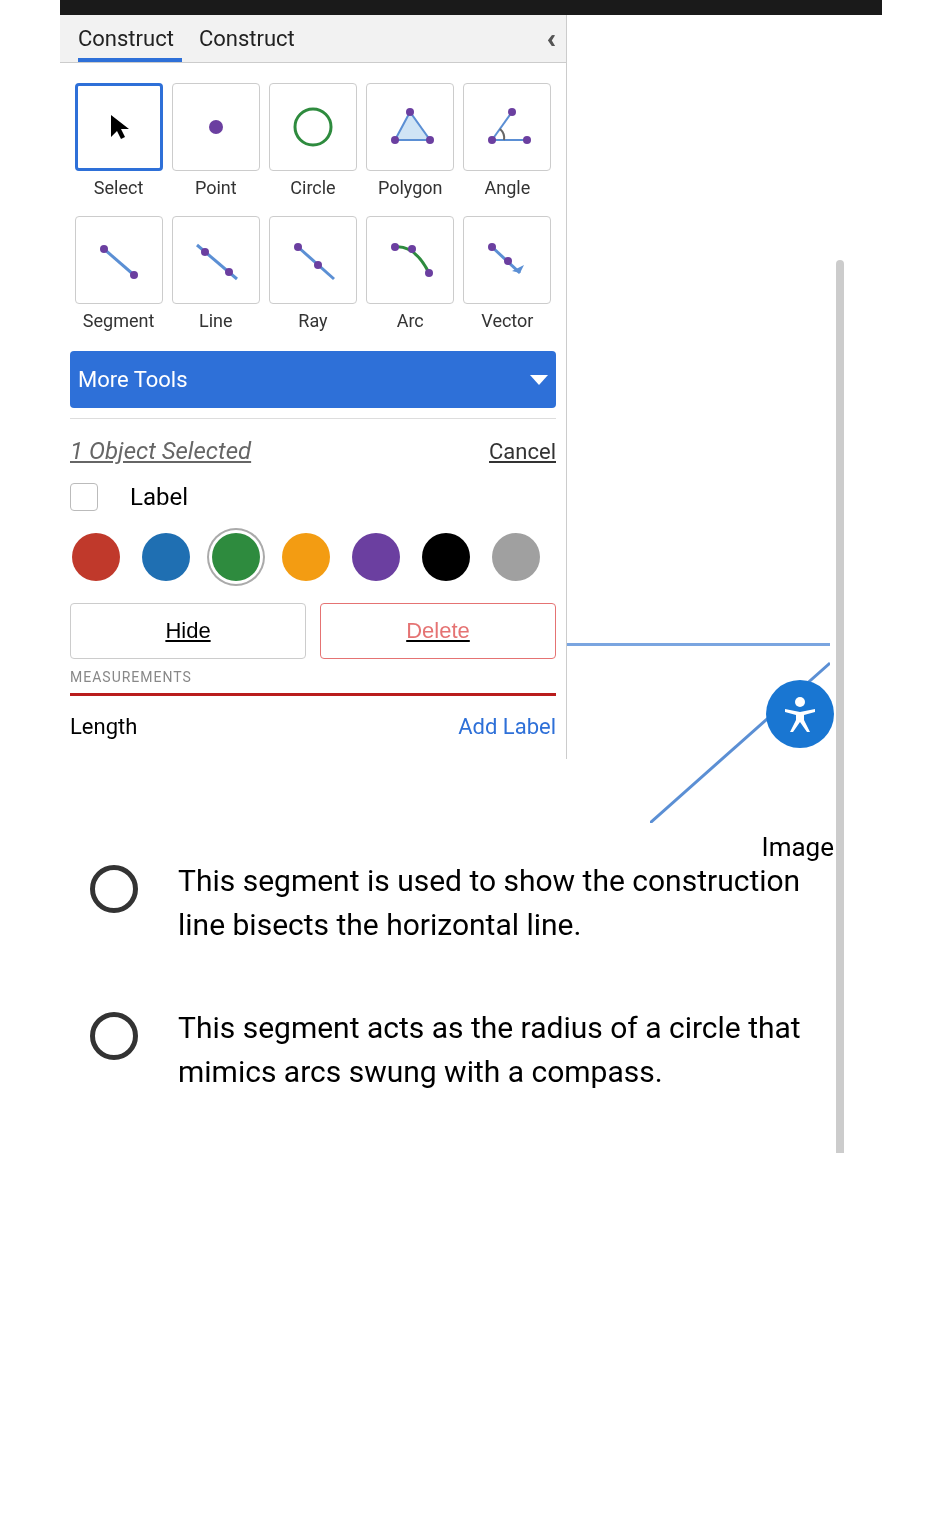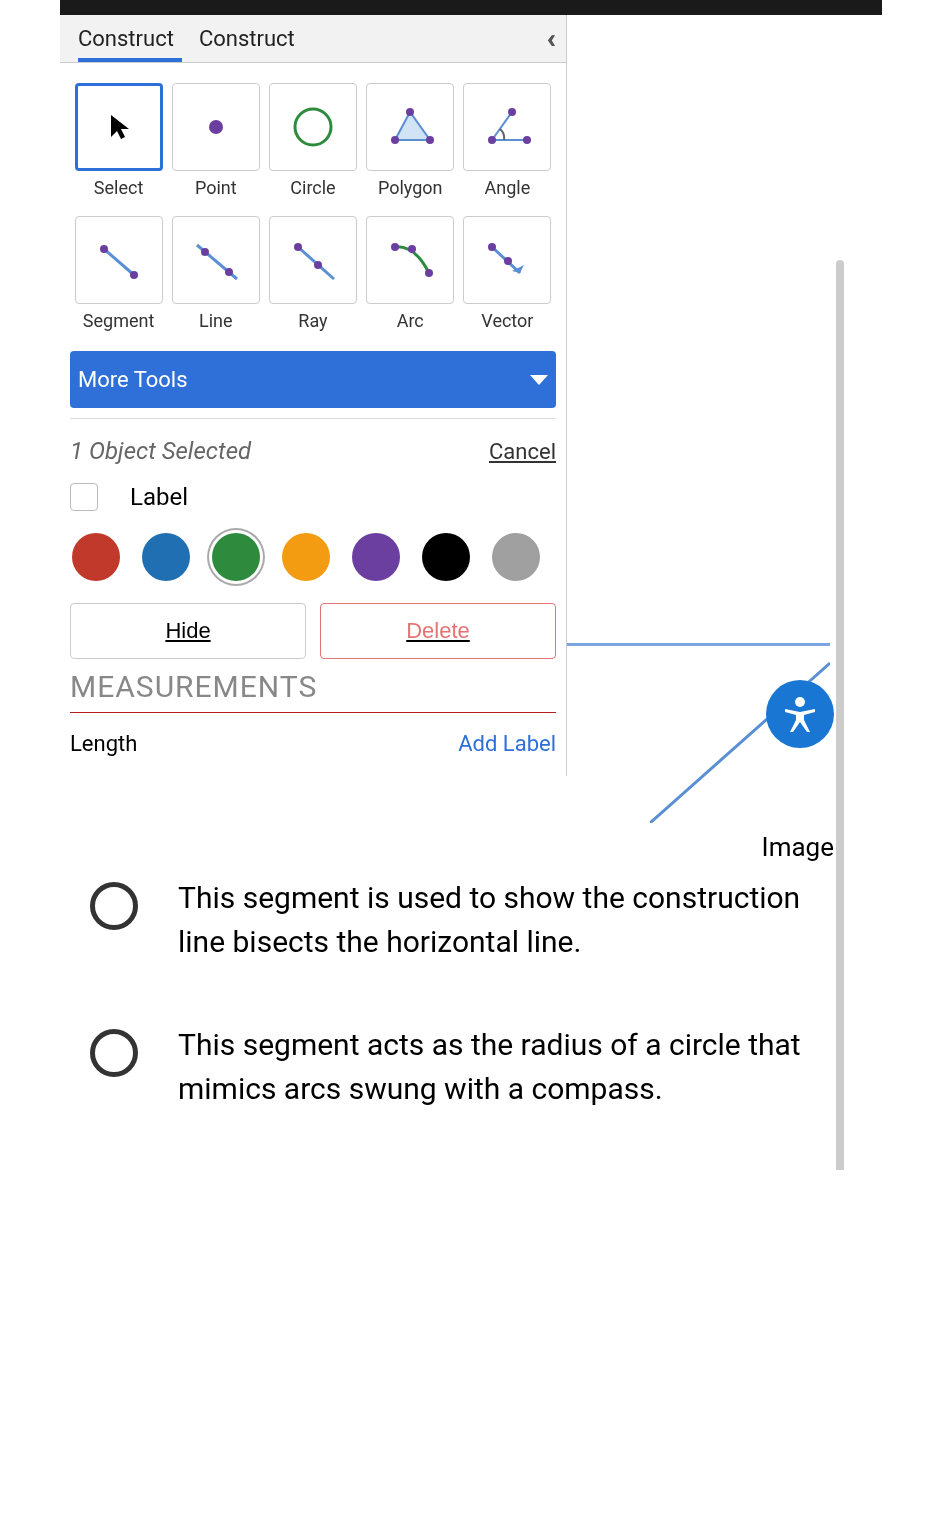--- a/index.html
+++ b/index.html
@@ -116,20 +116,21 @@
     .selection-header {
       display: flex;
       justify-content: space-between;
       align-items: center;
       margin-bottom: 18px;
     }
     .selection-count {
       font-style: italic;
       font-size: 24px;
       color: #666;
+      text-decoration: underline;
     }
     .cancel-link {
       font-size: 22px;
       color: #333;
       text-decoration: underline;
       cursor: pointer;
     }
     .label-row {
       display: flex;
       align-items: flex-end;
@@ -174,25 +175,25 @@
       padding: 14px;
       font-size: 22px;
       border-radius: 4px;
       cursor: pointer;
     }
     .action-btn.delete {
       border-color: #e57373;
       color: #e57373;
     }
     .measurements-header {
-      font-size: 30px;
+      font-size: 14px;
       color: #888;
       letter-spacing: 1px;
       margin: 10px;
-      border-bottom: 1px solid #b91c1c;
+      border-bottom: 3px solid #b91c1c;
       padding-bottom: 8px;
     }
     .measurements-row {
       display: flex;
       justify-content: space-between;
       padding: 8px 10px 20px 10px;
       font-size: 22px;
     }
     .add-label-link {
       color: #2e70d8;

